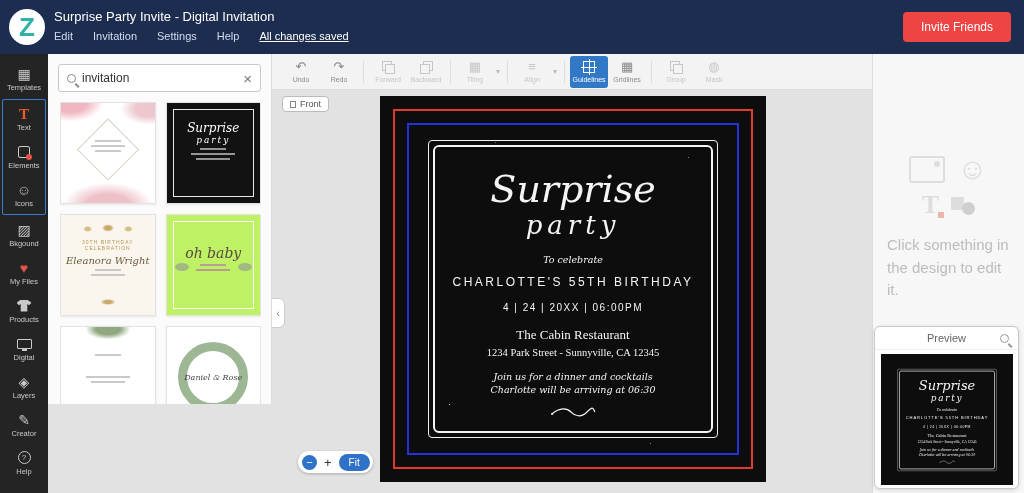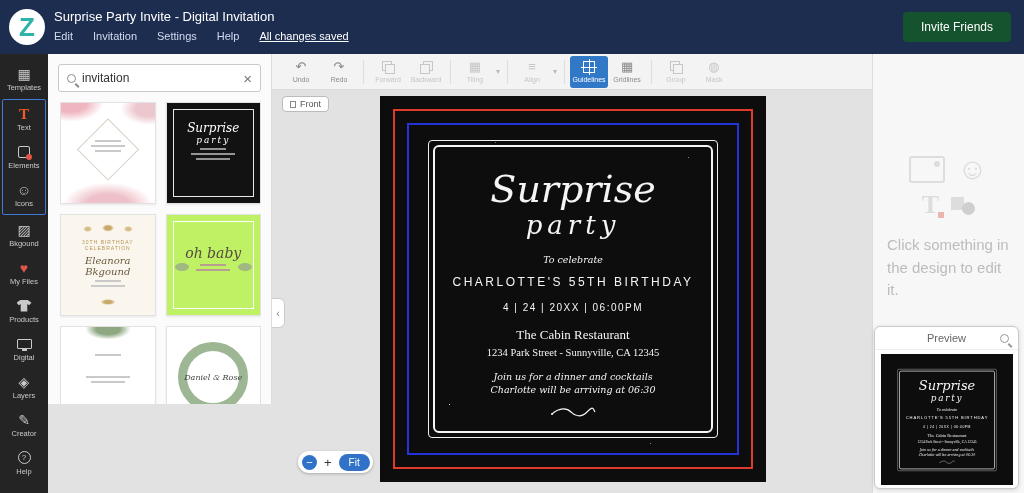--- a/index.html
+++ b/index.html
@@ -7,21 +7,21 @@
 
   
   .topbar { position:absolute; left:0; top:0; width:1024px; height:54px; background:#1d2d50; z-index:30; }
   .logo { position:absolute; left:9px; top:9px; width:36px; height:36px; border-radius:50%; background:#fff; color:#2fb3a8; font-weight:bold; font-size:26px; display:flex; align-items:center; justify-content:center; }
   .doc-title { position:absolute; left:54px; top:9px; color:#ffffff; font-size:13px; }
   .top-menu { position:absolute; left:54px; top:30px; display:flex; gap:20px; }
   .top-menu span { color:#d2dbee; font-size:11px; cursor:default; }
   .top-menu .saved { color:#ffffff; text-decoration:underline; }
   .top-actions { position:absolute; right:13px; top:12px; display:flex; gap:16px; }
   .btn { border:none; border-radius:4px; color:#fff; font-size:12px; padding:8px 18px; font-family:"Liberation Sans",sans-serif; cursor:pointer; }
-  .btn-green { background:#14532d; }
+  .btn-green { background:#ef4444; }
   .btn-blue  { background:#2f72b9; }
 
   
   .iconbar { position:absolute; left:0; top:54px; width:48px; height:439px; background:#242424; z-index:20; padding-top:6px; }
   .sb-item { height:38px; display:flex; flex-direction:column; align-items:center; justify-content:center; gap:2px; color:#c9c9c9; cursor:pointer; }
   .sb-ico { font-size:14px; line-height:14px; height:15px; display:flex; align-items:center; justify-content:center; }
   .sb-lbl { font-size:7.5px; color:#c9c9c9; }
   .sb-group { border:1px solid #3d7bd8; border-radius:2px; margin:1px 2px; }
   .ico-text { color:#f05a28; font-weight:bold; font-size:15px; font-family:"Liberation Serif",serif; }
   .ico-heart { color:#e25548; }
@@ -267,21 +267,21 @@
         <div class="tl w2"></div>
         <div class="tl w3"></div>
         <div class="tl w1"></div>
       </div>
     </div>
 
 
     <div class="thumb th-gold">
       <div class="th-center" style="top:22px;">
         <div class="gcap">30TH BIRTHDAY CELEBRATION</div>
-        <div class="gname">Eleanora Bkgound</div>
+        <div class="gname">Eleanora Wright</div>
         <div class="tl w2"></div>
         <div class="tl w1"></div>
       </div>
     </div>
 
     <div class="thumb th-blush">
       <span class="leaf" style="left:8px; top:48px;"></span>
       <span class="leaf" style="right:8px; top:48px;"></span>
       <div class="th-center" style="top:26px;">
         <div class="ob">oh baby</div>

